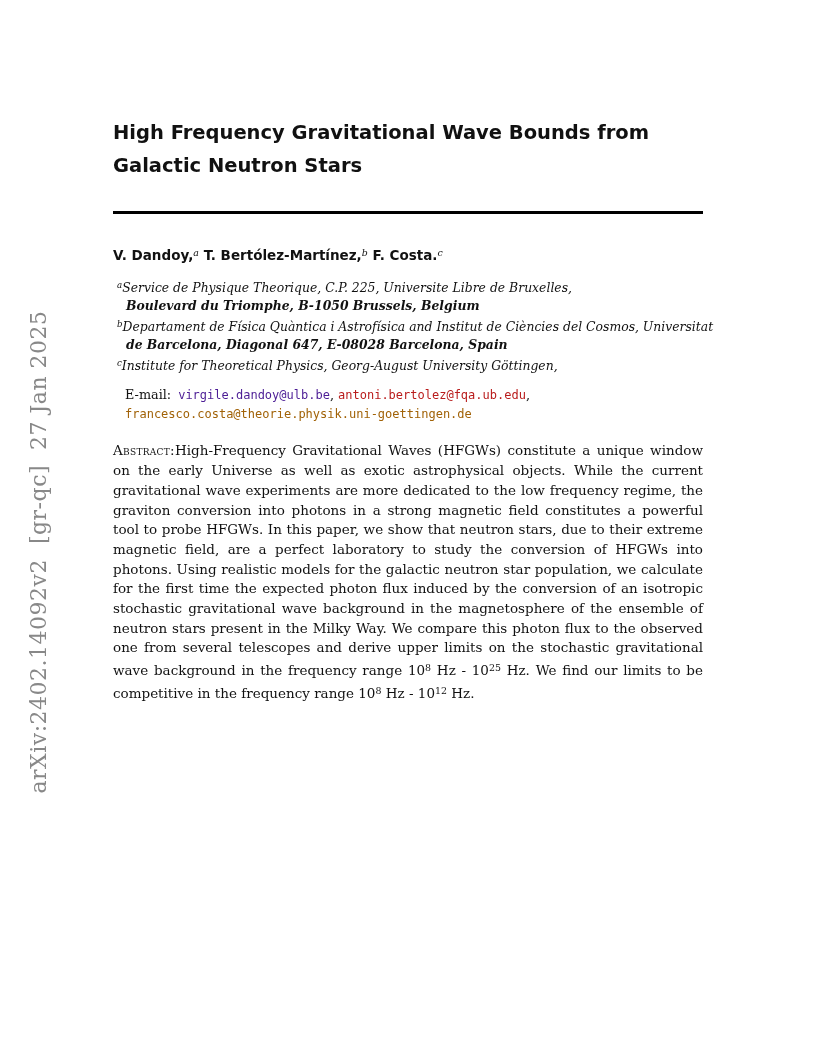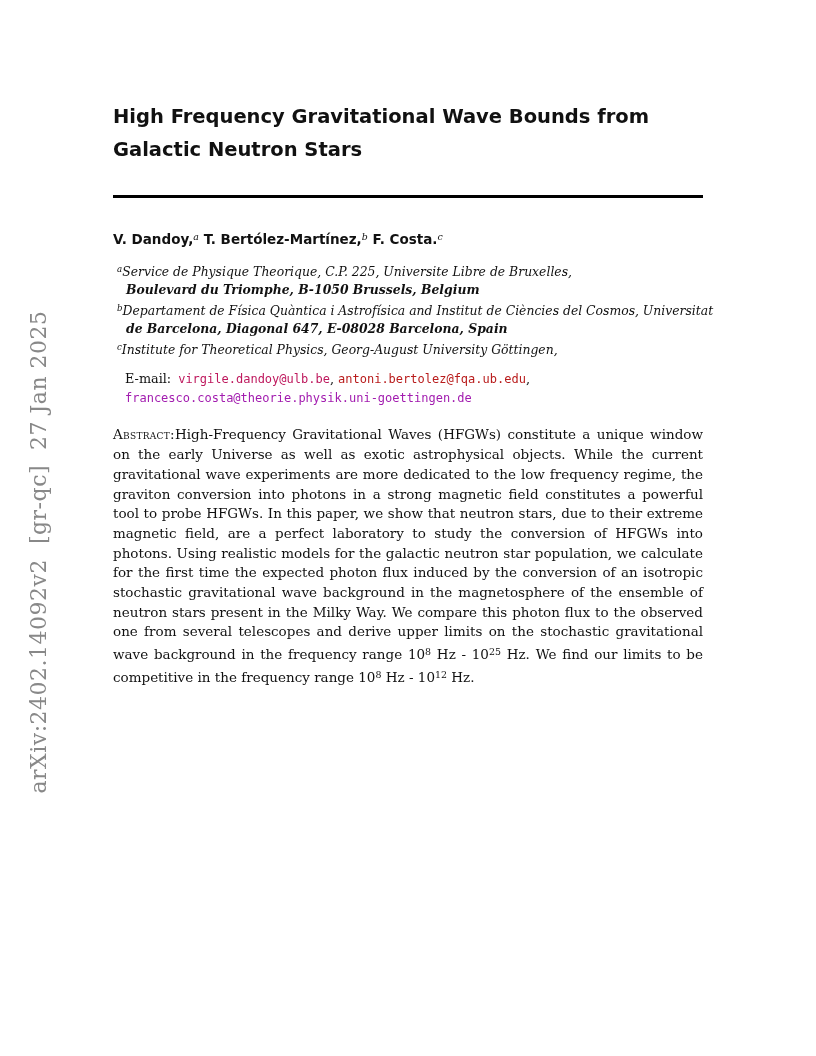--- a/index.html
+++ b/index.html
@@ -20,21 +20,21 @@
     transform: translate(-50%, -50%) rotate(-90deg);
     white-space: pre;
     font-family: "DejaVu Serif", serif;
     font-size: 22px;
     color: #888888;
     letter-spacing: 0.5px;
   }
   .content {
     position: absolute;
     left: 113px;
-    top: 0;
+    top: 16px;
     width: 590px;
   }
   .paper-title {
     margin-top: 100px;
     font-family: "DejaVu Sans", "Liberation Sans", sans-serif;
     font-weight: bold;
     font-size: 19.5px;
     line-height: 33px;
     color: #111111;
   }
@@ -123,22 +123,22 @@
       <div class="affiliation">
         <sup class="marker">b</sup><span class="aff-line">Departament de Física Quàntica i Astrofísica and Institut de Ciències del Cosmos, Universitat</span>
         <span class="aff-line2">de Barcelona, Diagonal 647, E-08028 Barcelona, Spain</span>
       </div>
       <div class="affiliation">
         <sup class="marker">c</sup><span class="aff-line">Institute for Theoretical Physics, Georg-August University Göttingen,</span>
       </div>
     </div>
 
     <div class="contact">
-      <span class="contact-label">E-mail:</span><a class="email" href="#" style="color: #be185d;">virgile.dandoy@ulb.be</a><span>, </span><a class="email" href="#" style="color: #b91c1c;">antoni.bertolez@fqa.ub.edu</a><span>,</span>
-      <a class="email block" href="#" style="color: #a21caf;">francesco.costa@theorie.physik.uni-goettingen.de</a>
+      <span class="contact-label">E-mail:</span><a class="email" href="#" style="color: #4c1d95;">virgile.dandoy@ulb.be</a><span>, </span><a class="email" href="#" style="color: #b91c1c;">antoni.bertolez@fqa.ub.edu</a><span>,</span>
+      <a class="email block" href="#" style="color: #a16207;">francesco.costa@theorie.physik.uni-goettingen.de</a>
     </div>
 
     <p class="abstract">
       <span class="abstract-label">Abstract:</span><span>High-Frequency Gravitational Waves (HFGWs) constitute a unique window on the early Universe as well as exotic astrophysical objects. While the current gravitational wave experiments are more dedicated to the low frequency regime, the graviton conversion into photons in a strong magnetic field constitutes a powerful tool to probe HFGWs. In this paper, we show that neutron stars, due to their extreme magnetic field, are a perfect laboratory to study the conversion of HFGWs into photons. Using realistic models for the galactic neutron star population, we calculate for the first time the expected photon flux induced by the conversion of an isotropic stochastic gravitational wave background in the magnetosphere of the ensemble of neutron stars present in the Milky Way. We compare this photon flux to the observed one from several telescopes and derive upper limits on the stochastic gravitational wave background in the frequency range 10</span><sup class="exp">8</sup><span> Hz - 10</span><sup class="exp">25</sup><span> Hz. We find our limits to be competitive in the frequency range 10</span><sup class="exp">8</sup><span> Hz - 10</span><sup class="exp">12</sup><span> Hz.</span>
     </p>
 
   </div>
 </div>
 
 </body></html>

